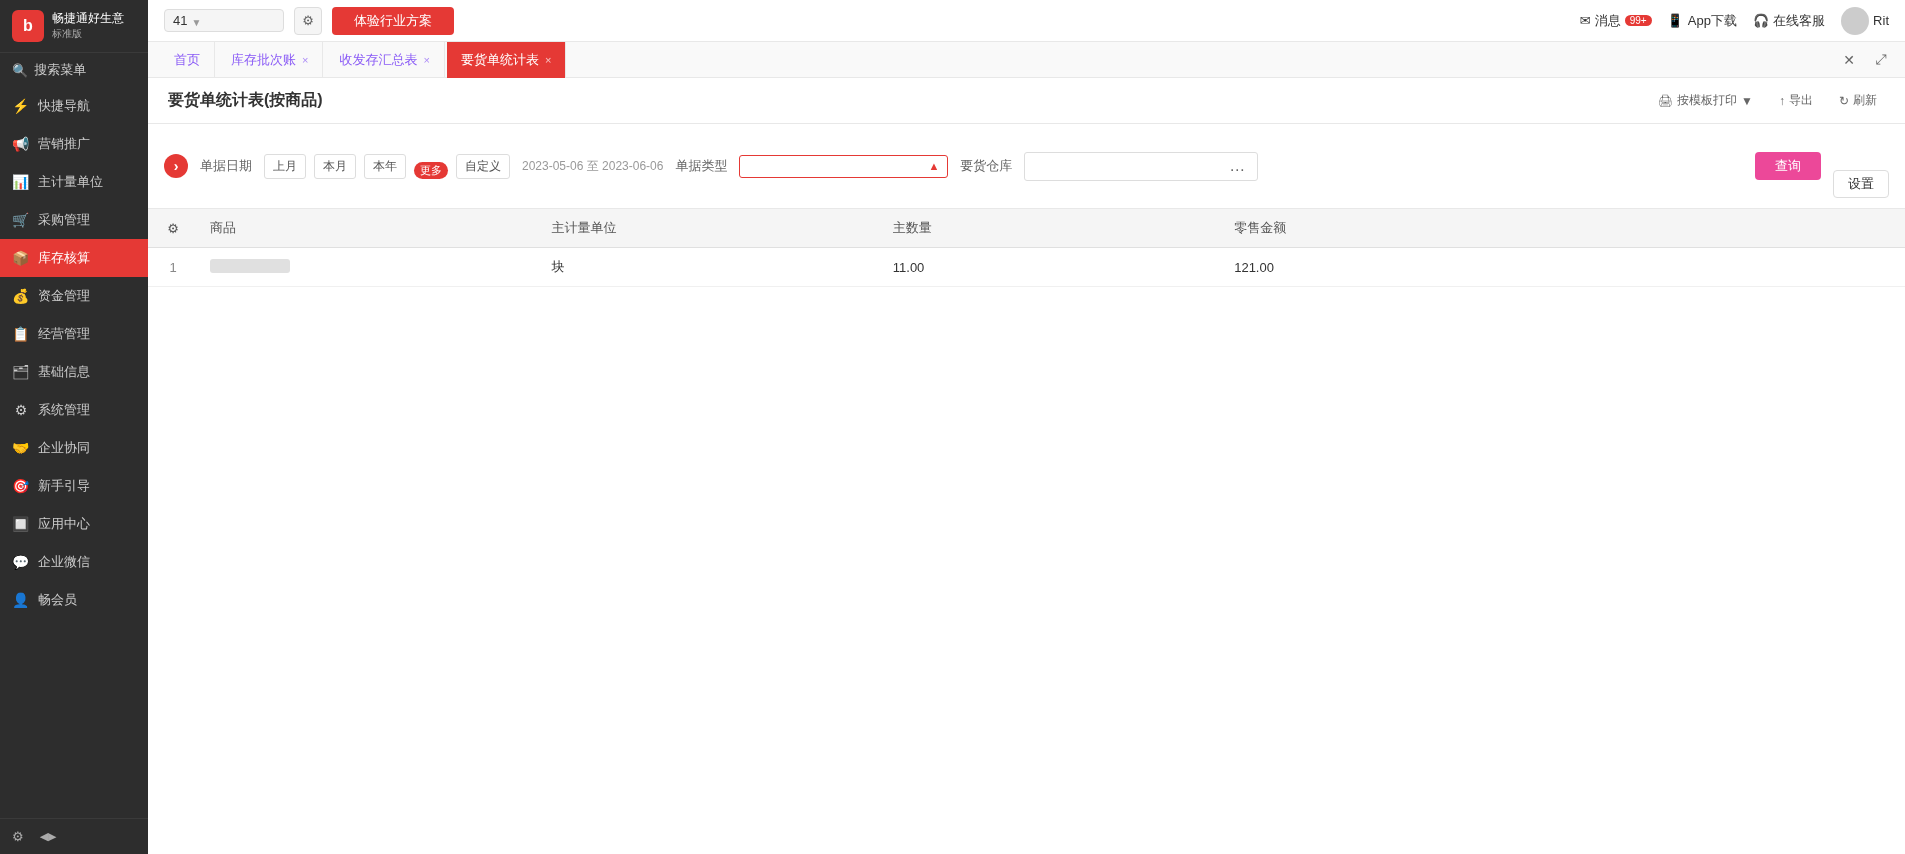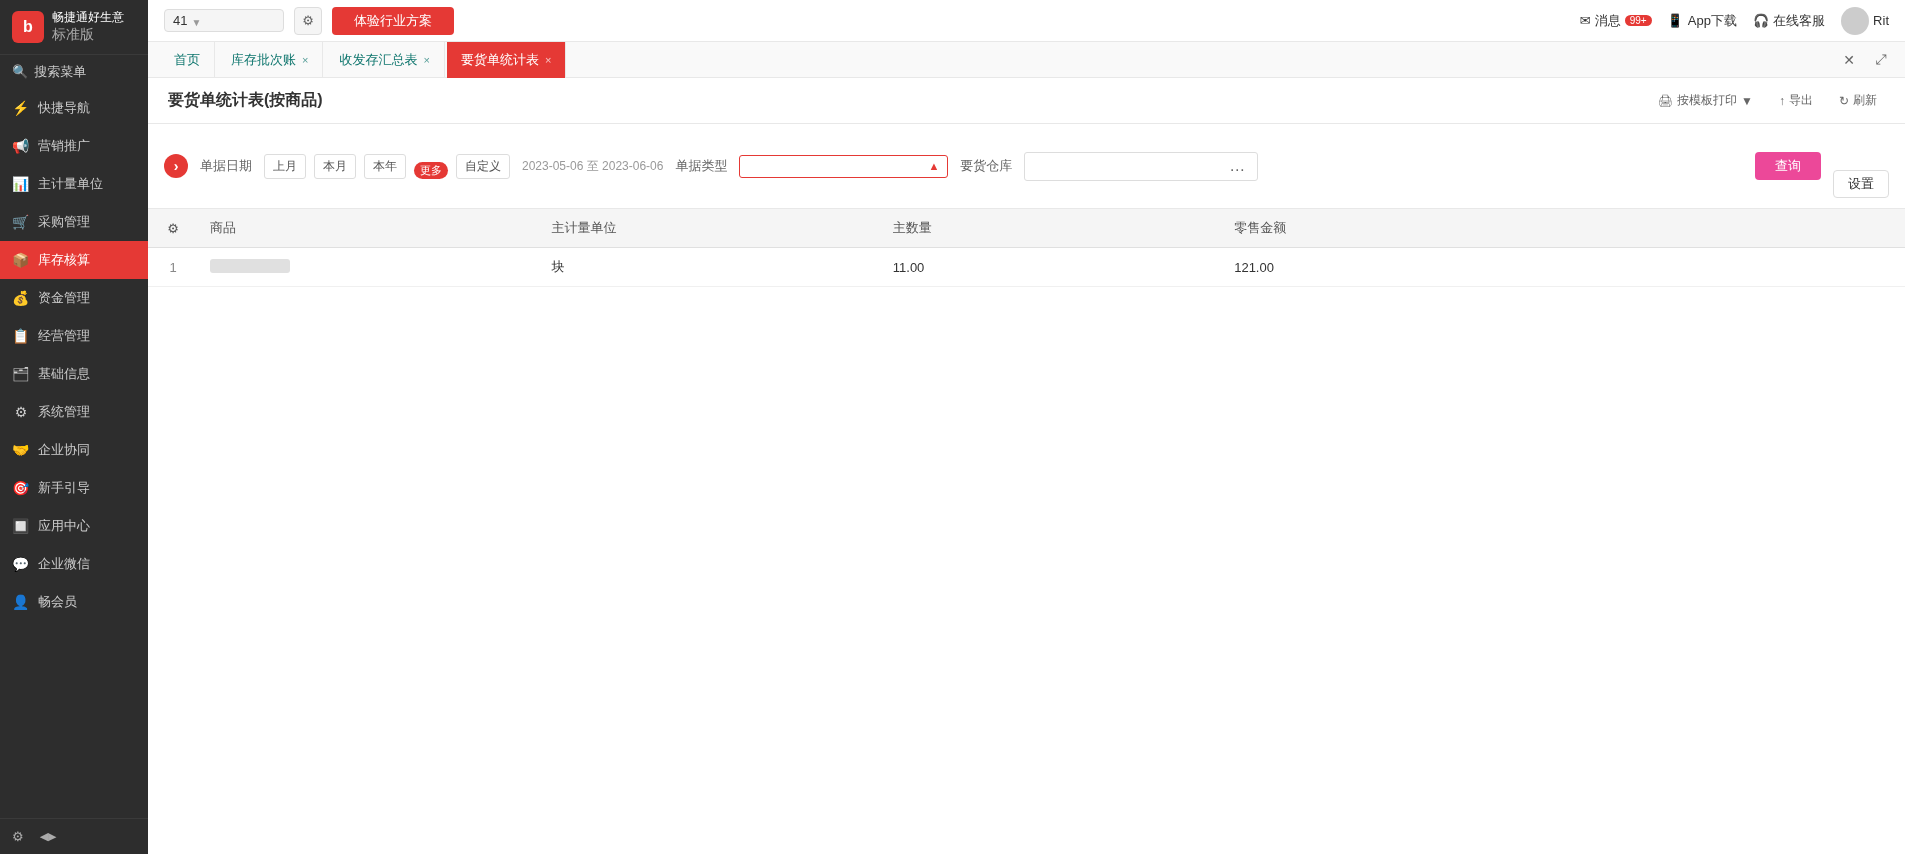--- a/index.html
+++ b/index.html
@@ -29,21 +29,21 @@
       background: #e53935;
       border-radius: 6px;
       display: flex;
       align-items: center;
       justify-content: center;
       color: white;
       font-weight: bold;
       font-size: 16px;
     }
     .logo-text { font-size: 12px; color: #fff; line-height: 1.3; }
-    .logo-sub { font-size: 14px; color: #aaa; }
+    .logo-sub { font-size: 10px; color: #aaa; }
 
     .sidebar-search {
       display: flex;
       align-items: center;
       padding: 8px 12px;
       gap: 6px;
       cursor: pointer;
       color: #ccc;
     }
 
@@ -159,21 +159,21 @@
       height: 36px;
       gap: 2px;
     }
     .tab {
       display: flex;
       align-items: center;
       padding: 0 14px;
       height: 36px;
       cursor: pointer;
       font-size: 13px;
-      color: #0f766e;
+      color: #8b5cf6;
       border-right: 1px solid #e8e8e8;
       gap: 6px;
       white-space: nowrap;
     }
     .tab:first-child { border-left: none; }
     .tab.active {
       background: #e53935;
       color: white;
     }
     .tab .close-x {

